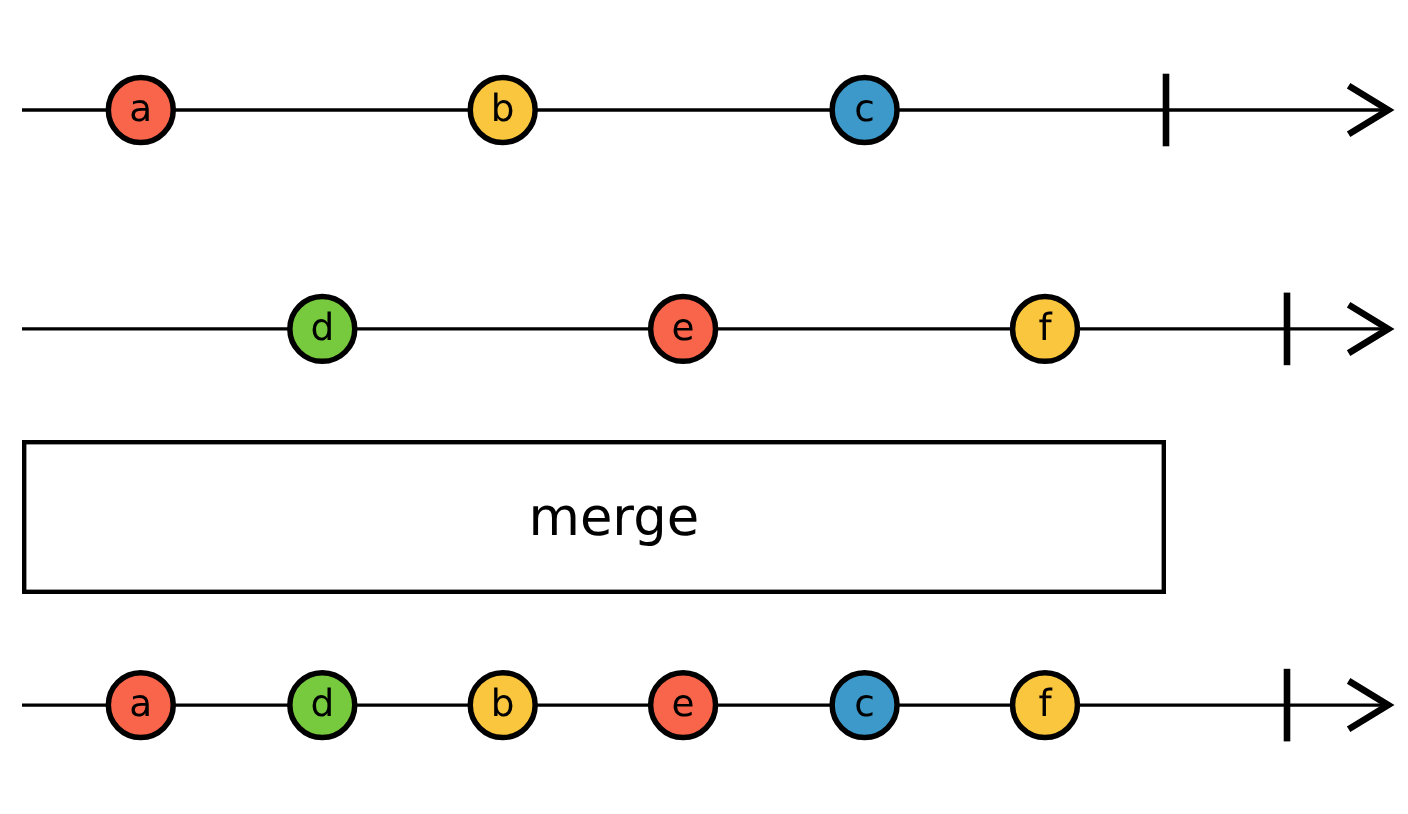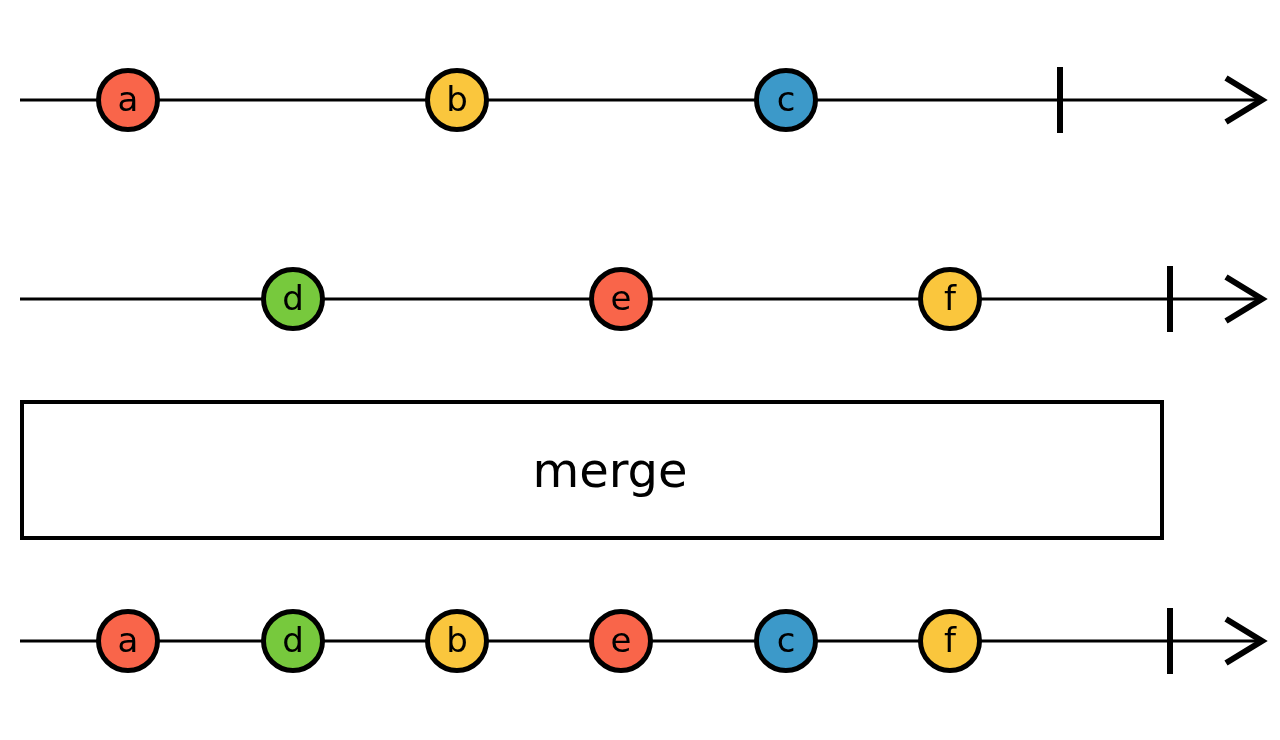--- a/index.html
+++ b/index.html
@@ -81,16 +81,16 @@
       <div class="marble" style="left: 589px; top: 609px; width: 64px; height: 64px; background: rgb(249, 101, 74);">
         <span>e</span>
       </div>
       <div class="marble" style="left: 754px; top: 609px; width: 64px; height: 64px; background: rgb(60, 153, 201);">
         <span>c</span>
       </div>
       <div class="marble" style="left: 918px; top: 609px; width: 64px; height: 64px; background: rgb(250, 198, 61);">
         <span>f</span>
       </div>
     </div>
-  <div class="operator-box" style="left: 20px; top: 400px; width: 1144px; height: 140px; padding-left: 36px;">
+  <div class="operator-box" style="left: 20px; top: 400px; width: 1040px; height: 140px; padding-left: 36px;">
     <span class="operator-label">merge</span>
   </div>
 </div>
 
 </body></html>

